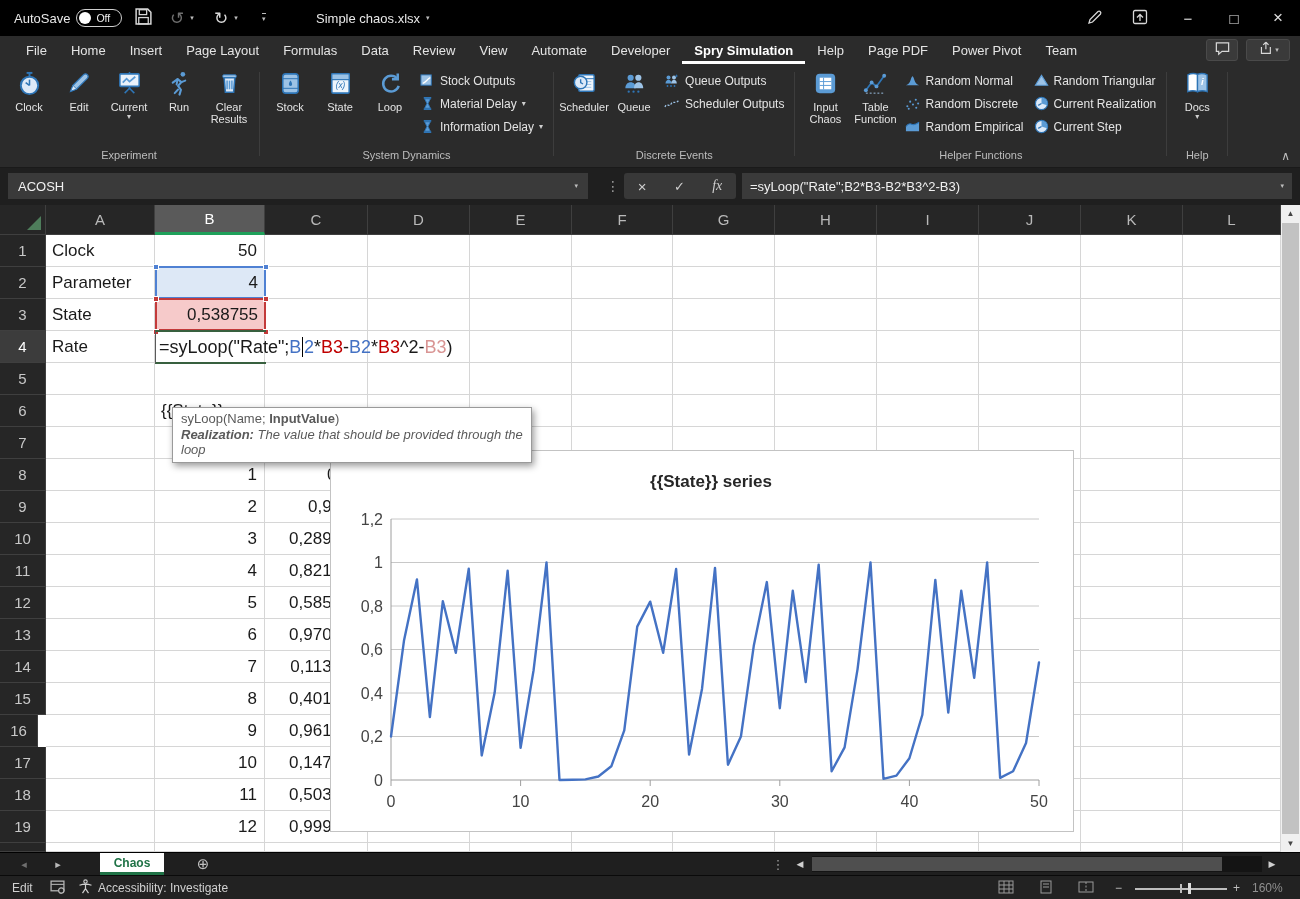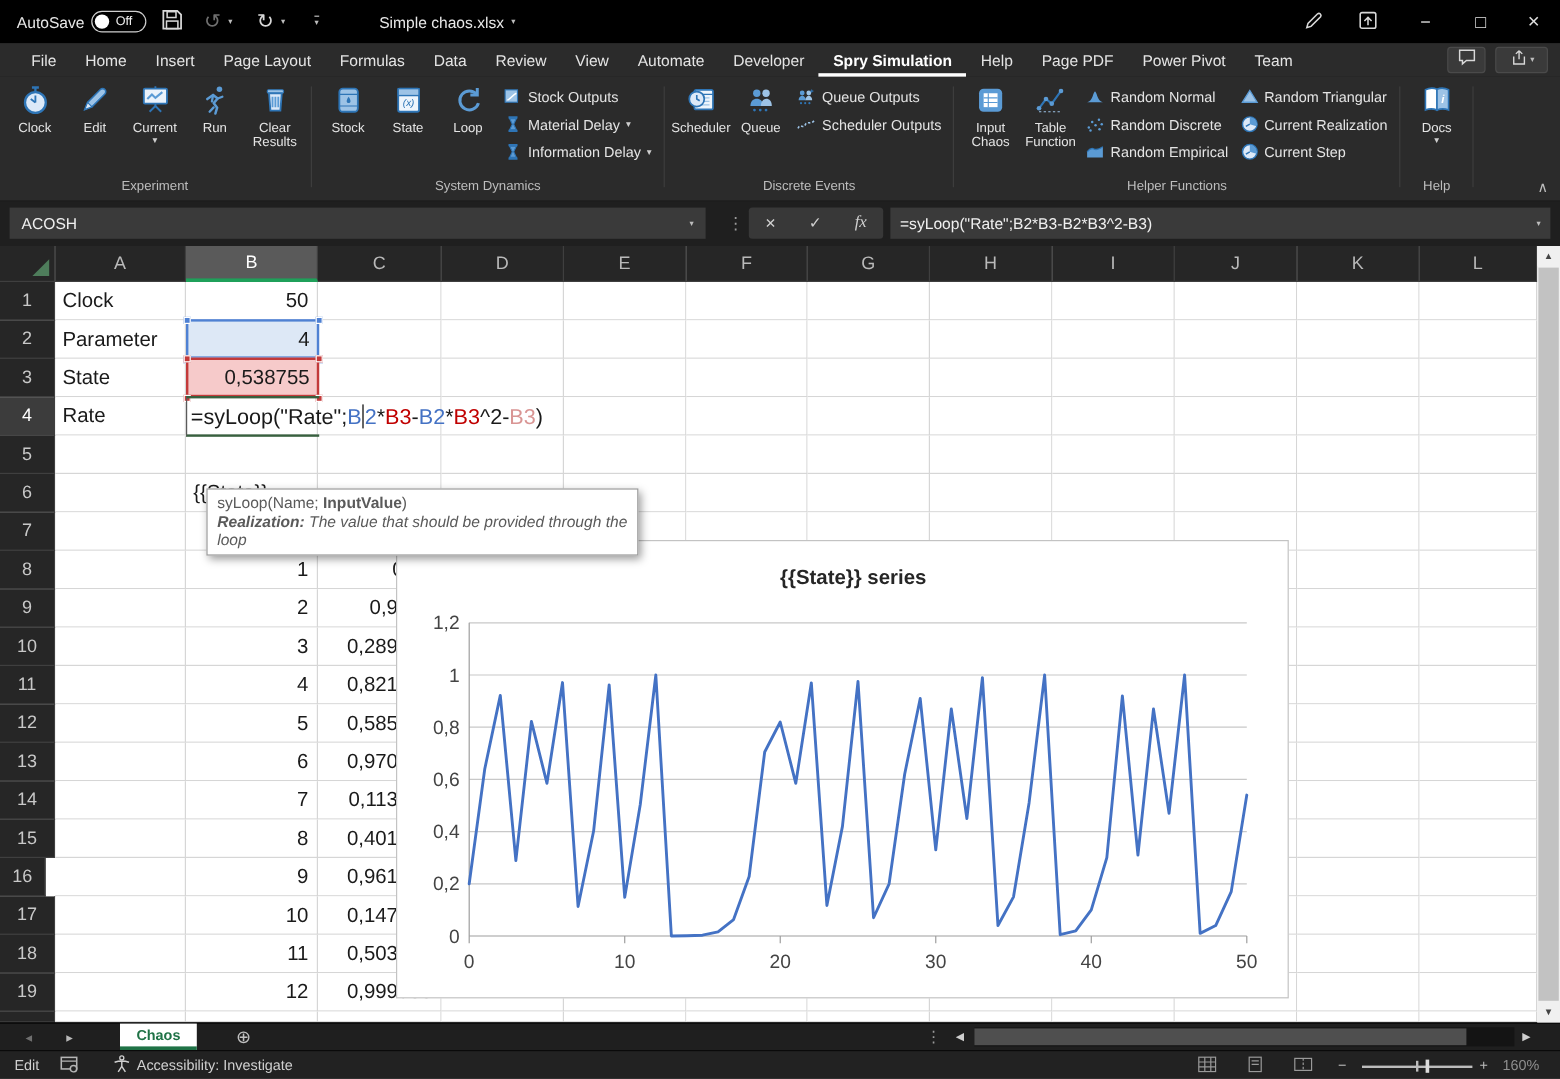--- a/index.html
+++ b/index.html
@@ -964,21 +964,21 @@
   <div class="st-item" style="left:12px">
       <span>Edit</span>
     </div>
   <div class="st-item" style="left:50px">
       <span><svg width="15" height="15" viewBox="0 0 14 14">
           <rect x="1" y="2" width="12" height="9" fill="none" stroke="#b5b5b5" stroke-width="1.2"></rect>
           <line x1="1" y1="5" x2="13" y2="5" stroke="#b5b5b5"></line>
           <circle cx="10.5" cy="10.8" r="2.5" fill="#222" stroke="#b5b5b5" stroke-width="1.2"></circle>
         </svg></span>
     </div>
-  <div class="st-item" style="left:94px">
+  <div class="st-item" style="left:78px">
     <span><svg width="15" height="16" viewBox="0 0 15 16">
           <circle cx="7.5" cy="2.6" r="1.7" fill="none" stroke="#cfcfcf" stroke-width="1.1"></circle>
           <path d="M1.5 6.2 q6-2 12 0 M7.5 5.6 v4 M7.5 9.6 l-3 4.6 M7.5 9.6 l3 4.6" stroke="#cfcfcf" stroke-width="1.2" fill="none"></path>
         </svg></span>
     <span>Accessibility: Investigate</span>
   </div>
   <div class="st-item" style="left:998px">
       <span><svg width="16" height="14" viewBox="0 0 16 14">
           <g stroke="#9a9a9a" fill="none">
             <rect x="1" y="1" width="14" height="12"></rect>

